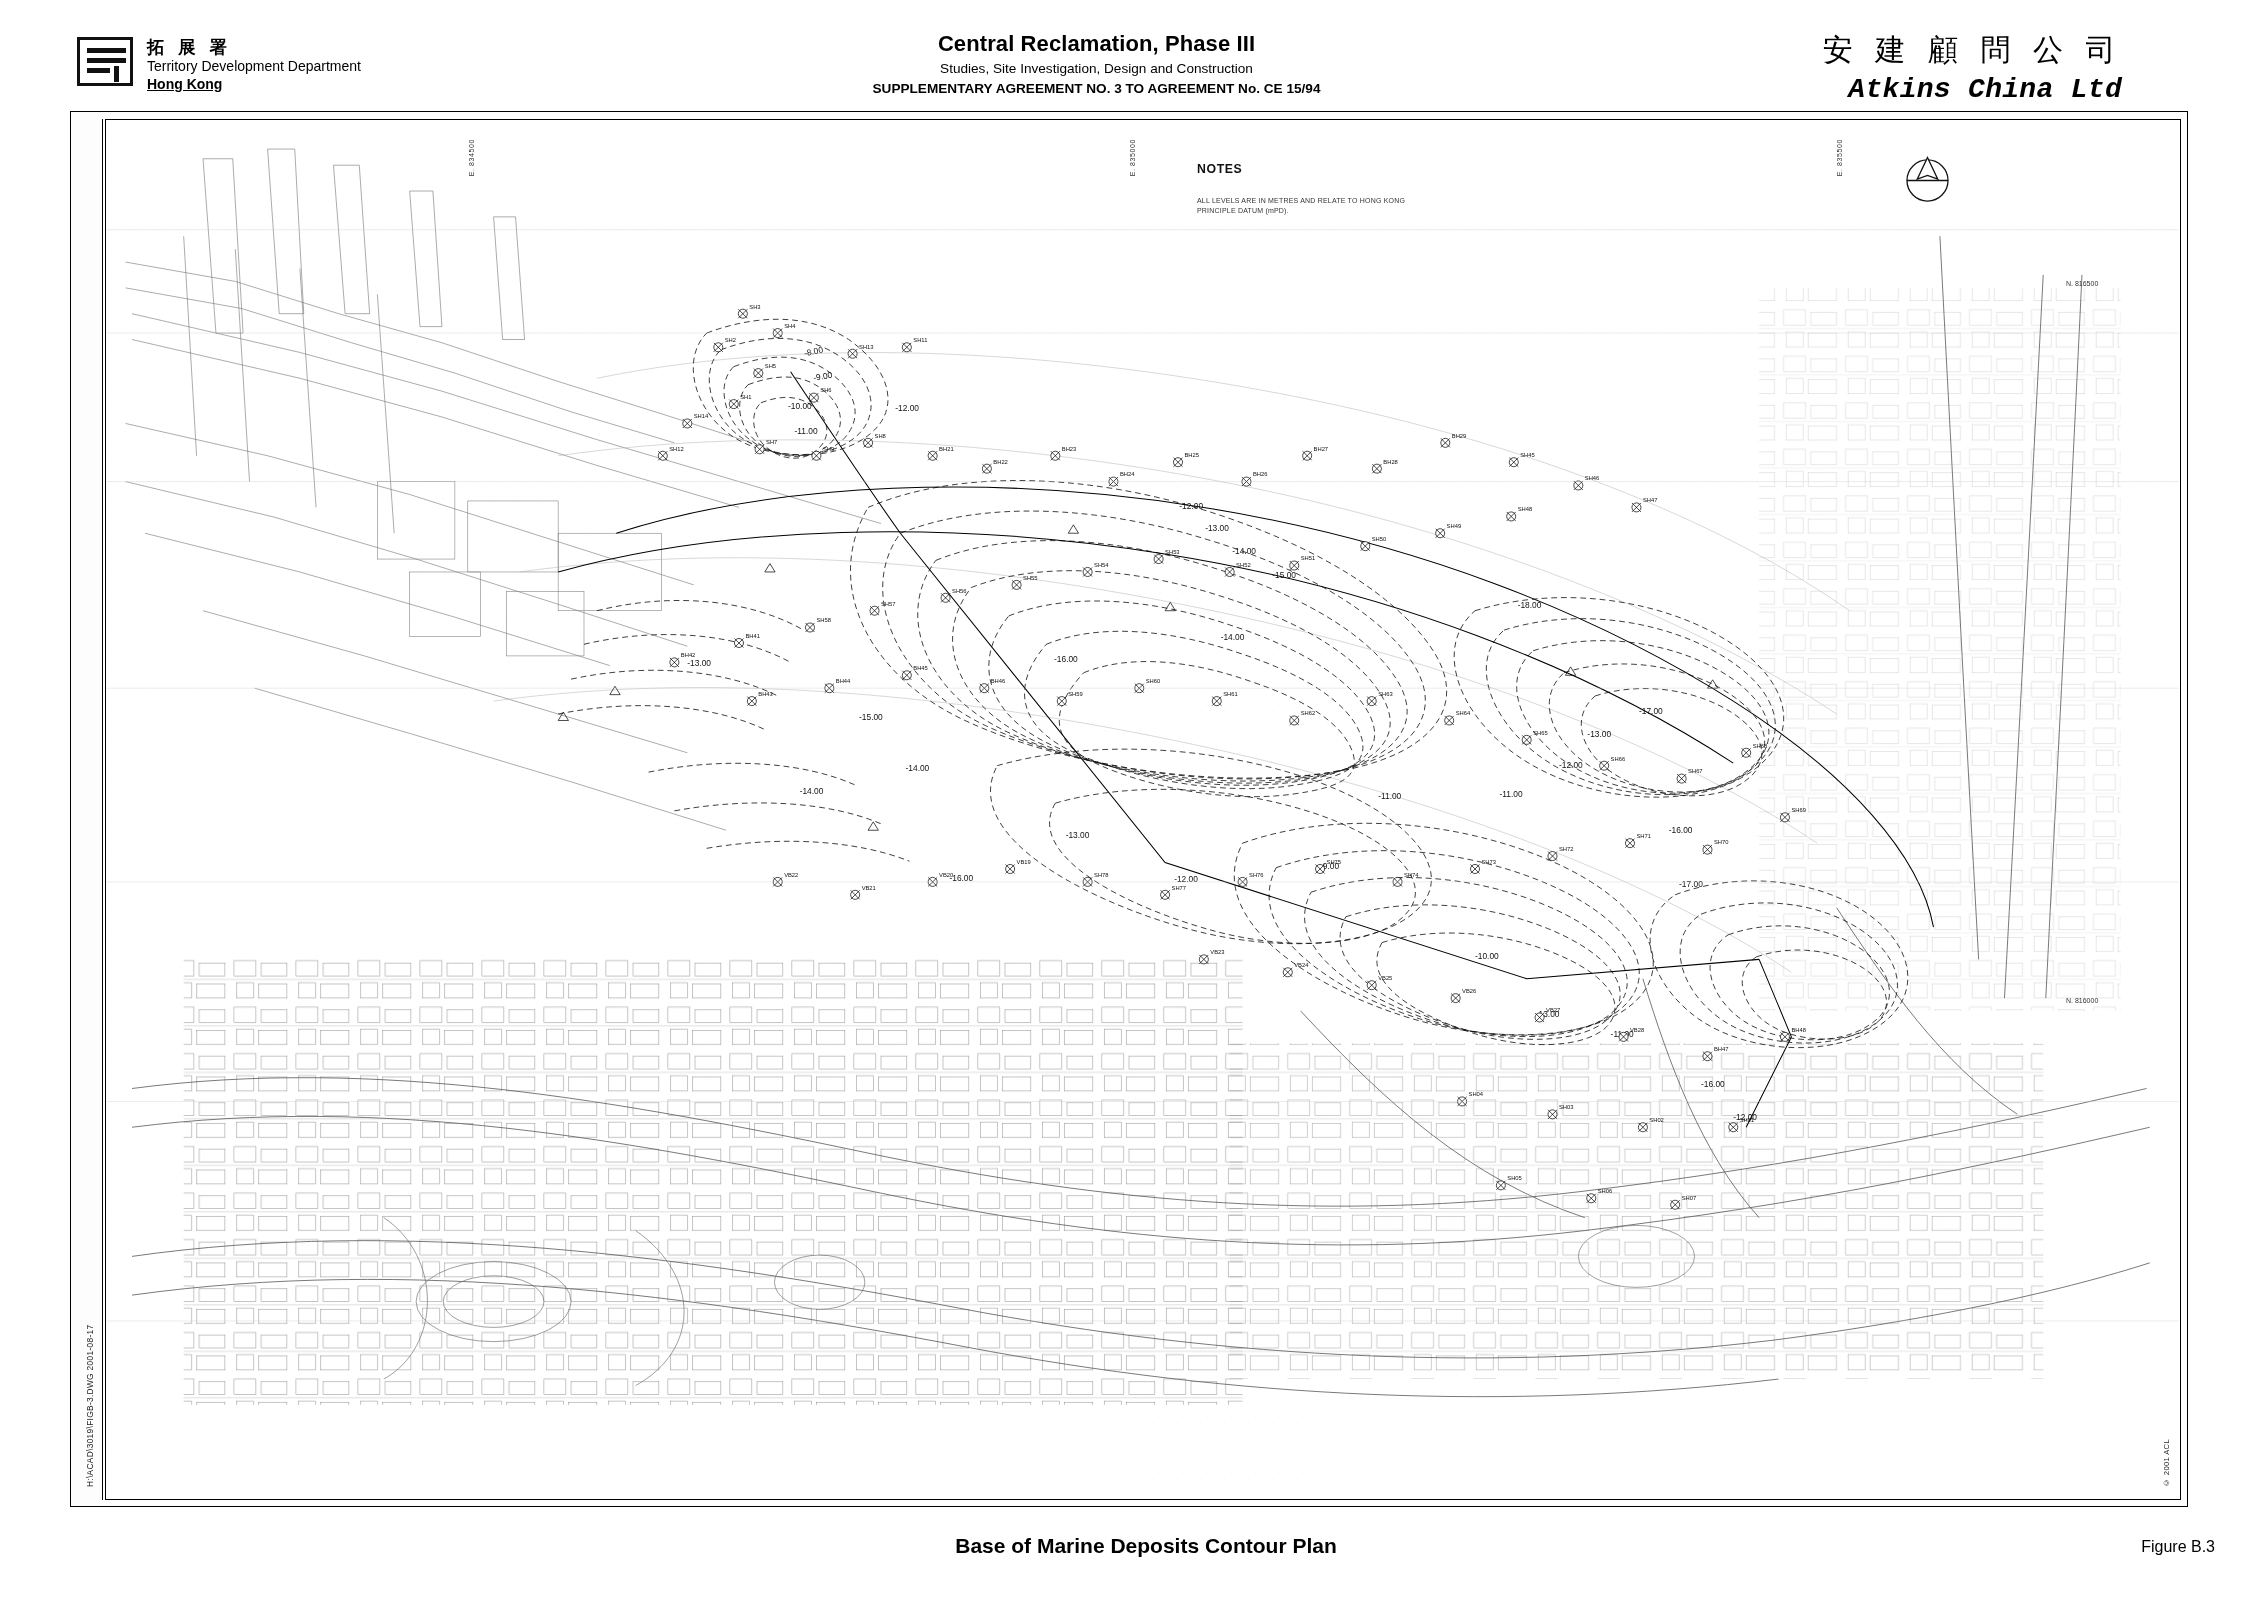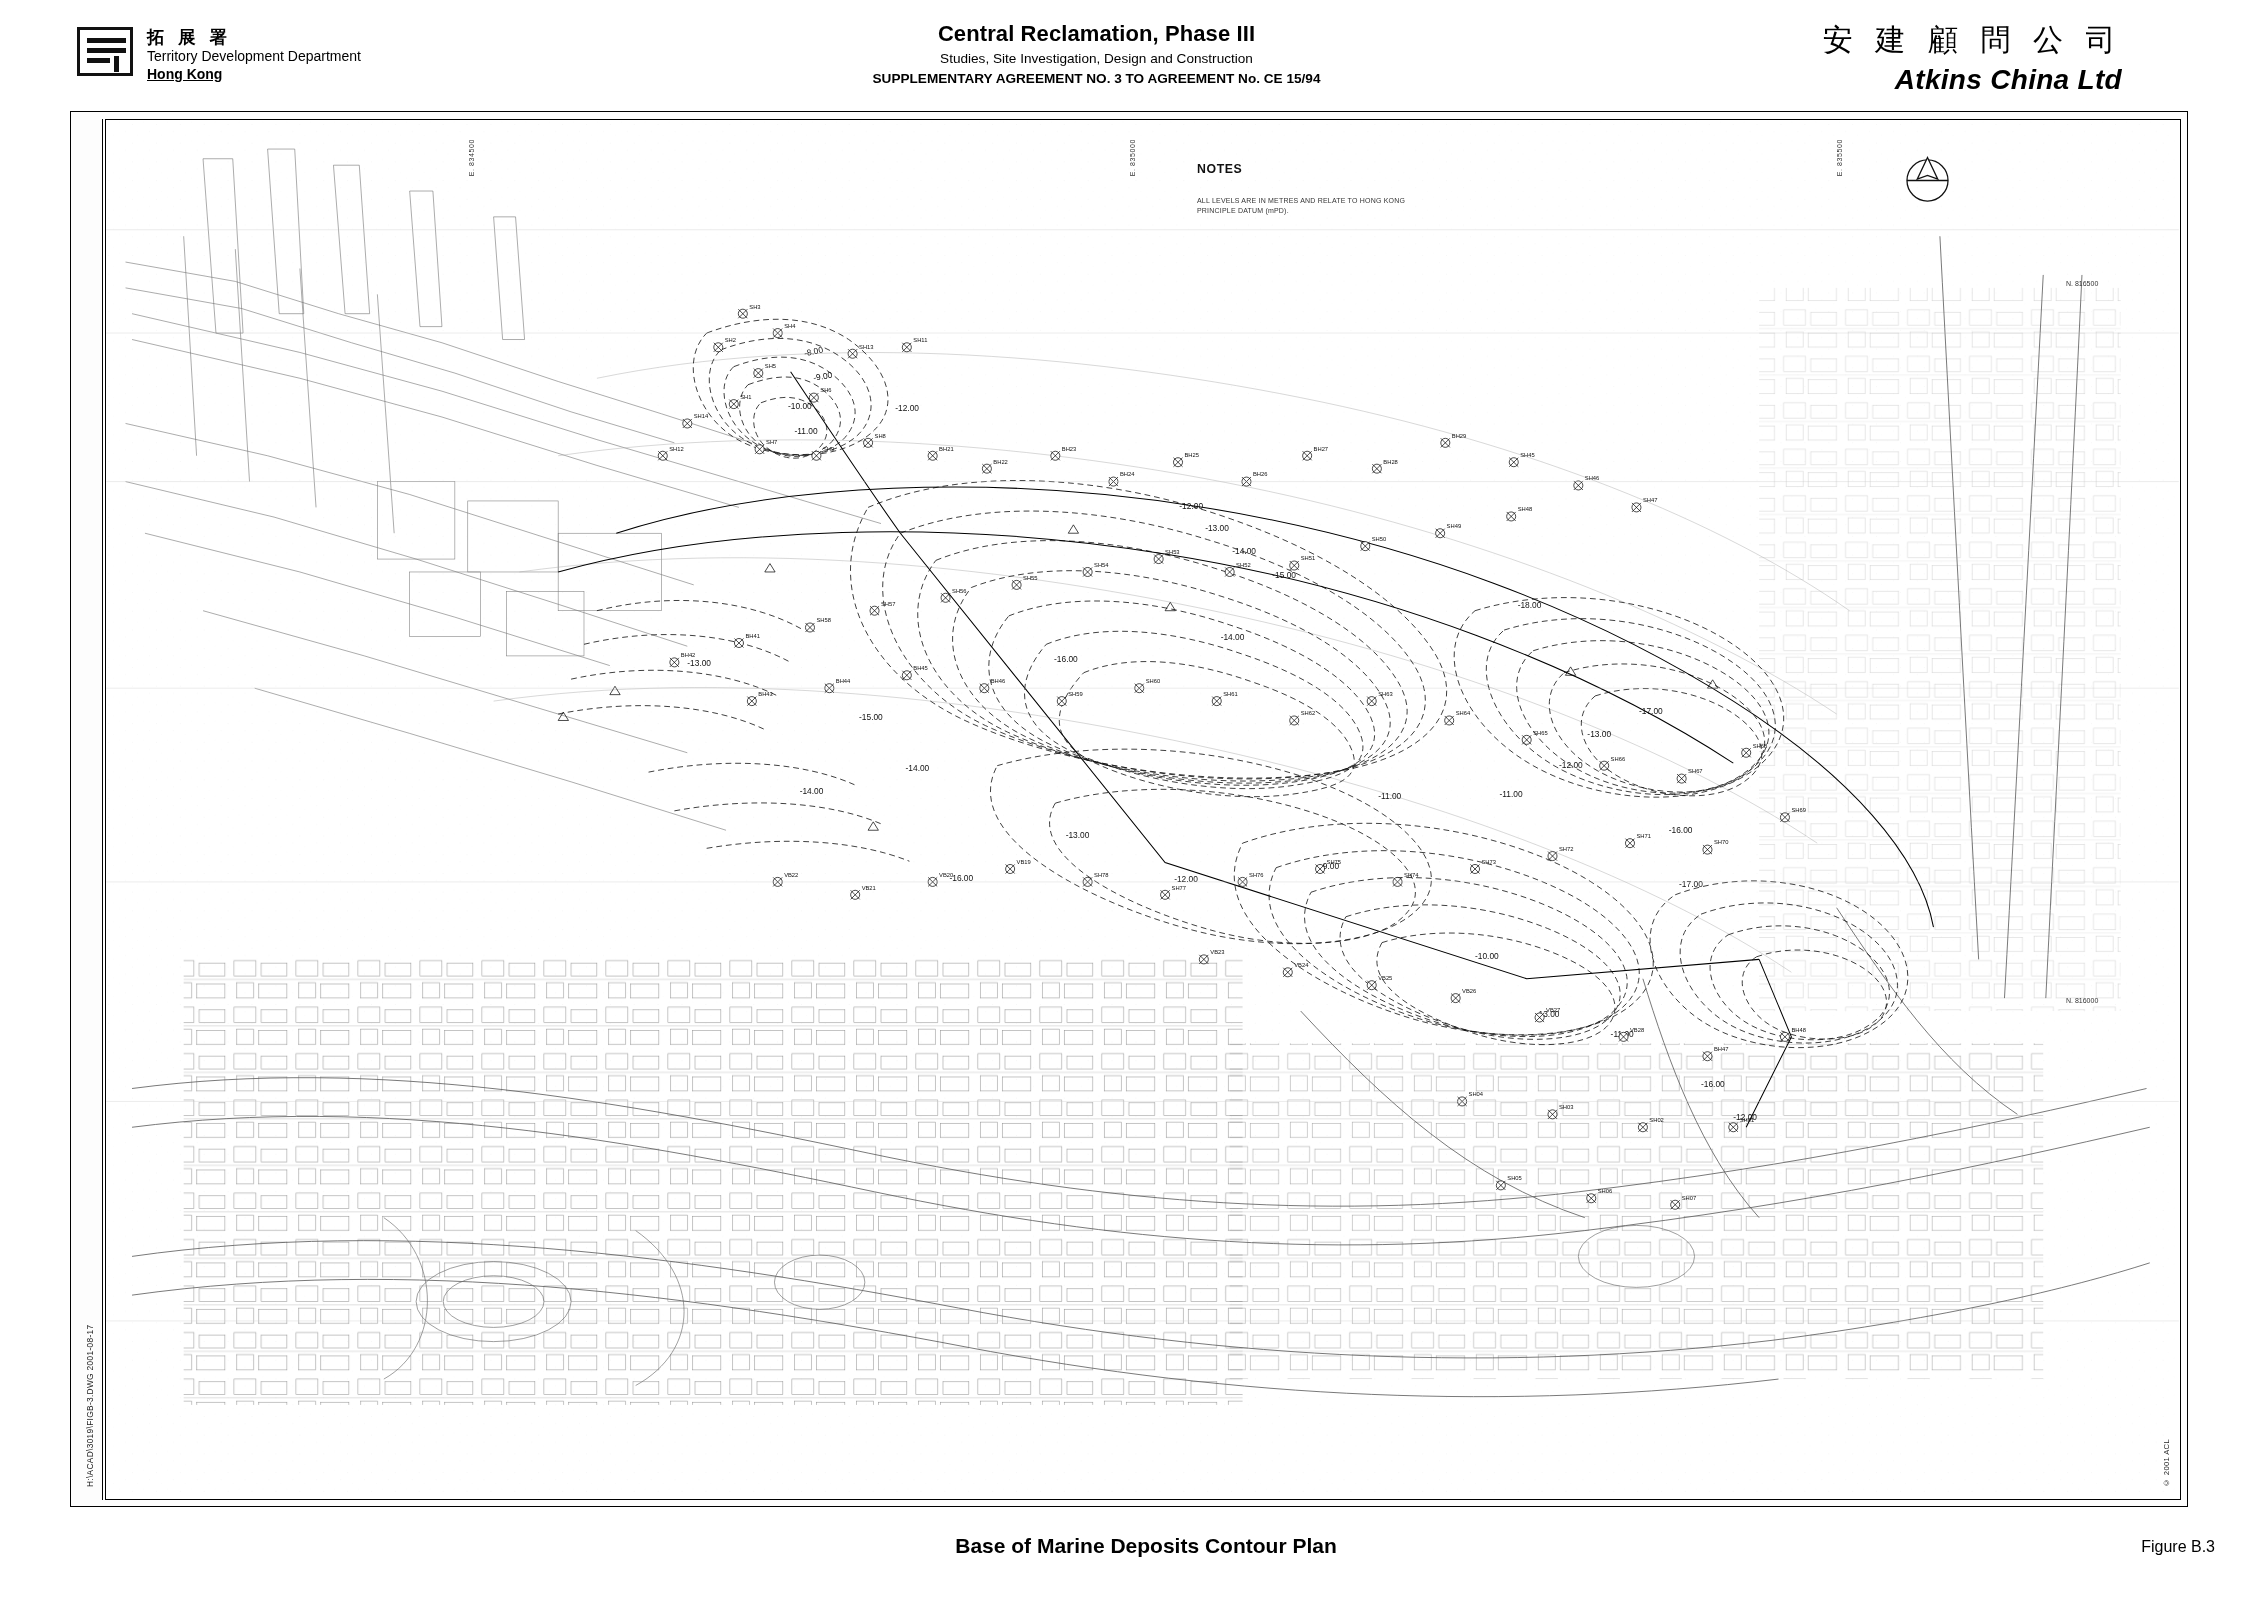--- a/index.html
+++ b/index.html
@@ -12,21 +12,21 @@
     height: 1623px;
     font-family: "Liberation Sans", sans-serif;
     color: #000000;
     position: relative;
     overflow: hidden;
   }
 
   
   .header {
     position: absolute;
-    left: 0; top: 4px;
+    left: 0; top: 14px;
     width: 2193px;
     height: 103px;
   }
   .logo-block {
     position: absolute;
     left: 77px; top: 23px;
     display: flex;
     align-items: flex-start;
   }
   .tdd-logo {
@@ -96,21 +96,21 @@
     text-align: right;
   }
   .brand-cn {
     font-family: "DejaVu Sans", sans-serif;
     font-size: 30px;
     font-weight: 400;
     letter-spacing: 6.5px;
     margin-bottom: 3.9px;
   }
   .brand-en {
-    font-family: Liberation Sans, sans-serif;
+    font-family: Liberation Mono, monospace;
     font-size: 28px;
     font-weight: 700;
     font-style: italic;
     letter-spacing: 0.3px;
   }
 
   
   .frame-outer {
     position: absolute;
     left: 70px;

